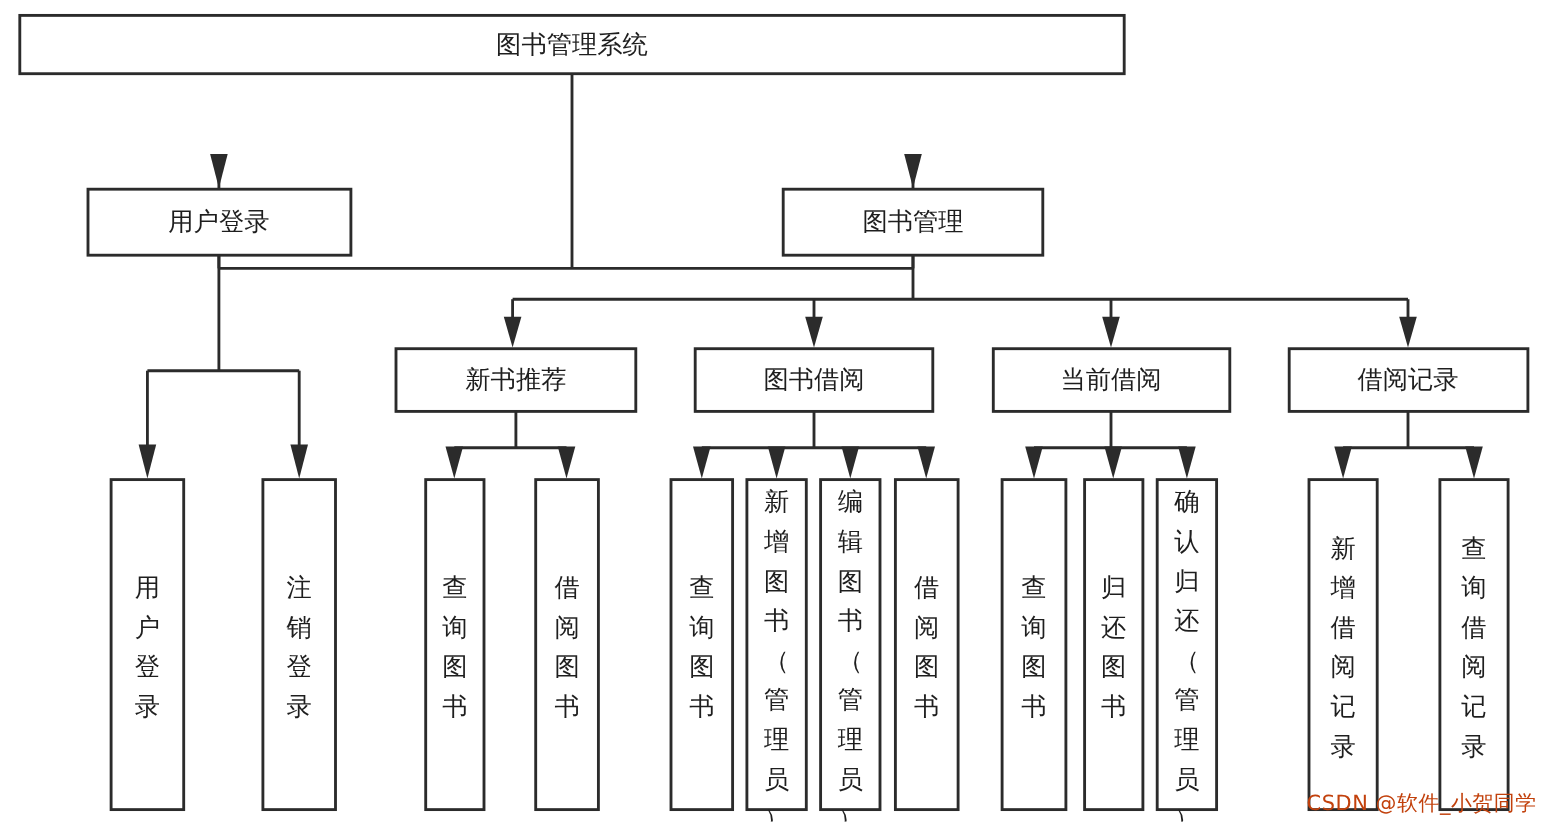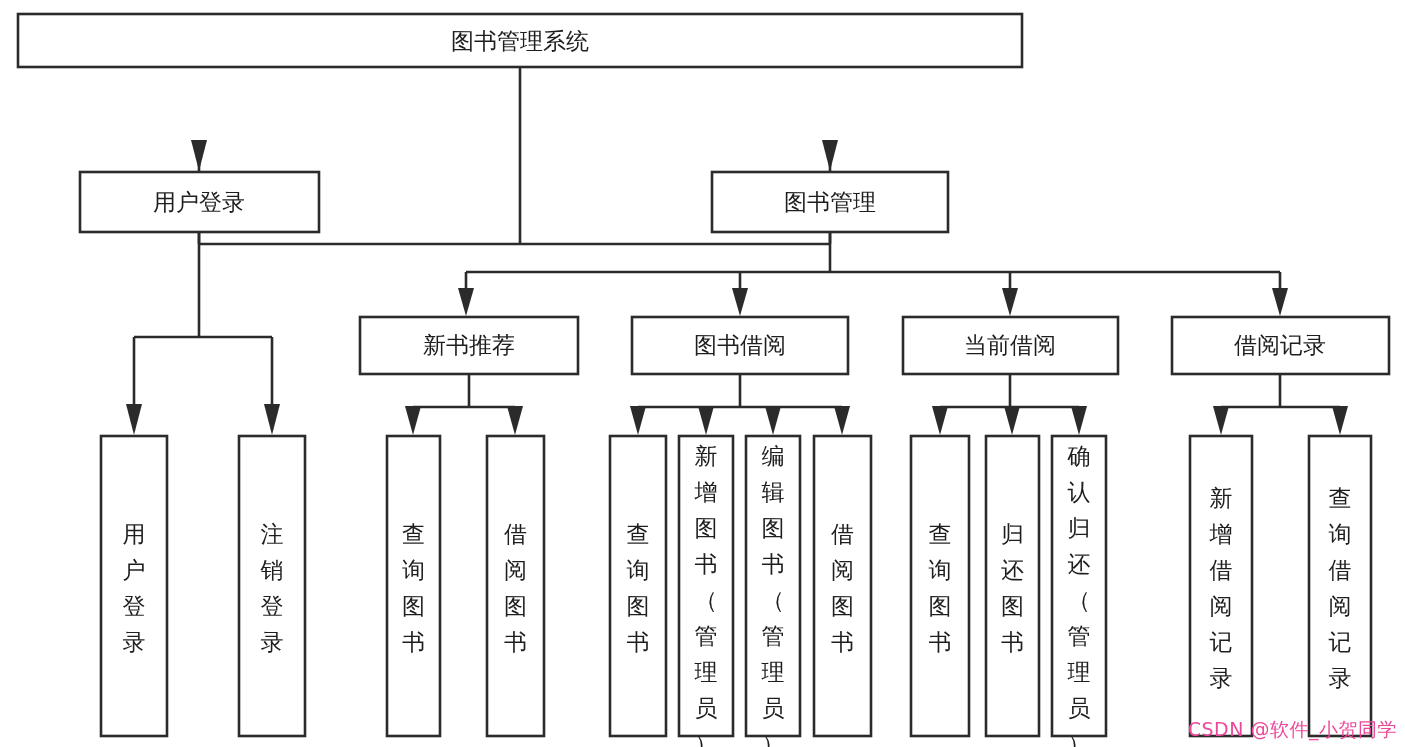--- a/index.html
+++ b/index.html
@@ -53,21 +53,21 @@
     font-family: "DejaVu Sans", "Liberation Sans", sans-serif;
     font-size: 23px;
     text-anchor: middle;
   }
   .watermark-text {
     position: absolute;
     right: 8px;
     bottom: 4px;
     font-family: "DejaVu Sans", "Liberation Sans", sans-serif;
     font-size: 19px;
-    color: #ec4899;
+    color: #c2410c;
     white-space: nowrap;
     letter-spacing: 0.5px;
   }
 </style>
 </head>
 <body>
 
 <div id="diagram-root">
 
   <svg id="flow-svg" viewBox="0 0 1405 747">

